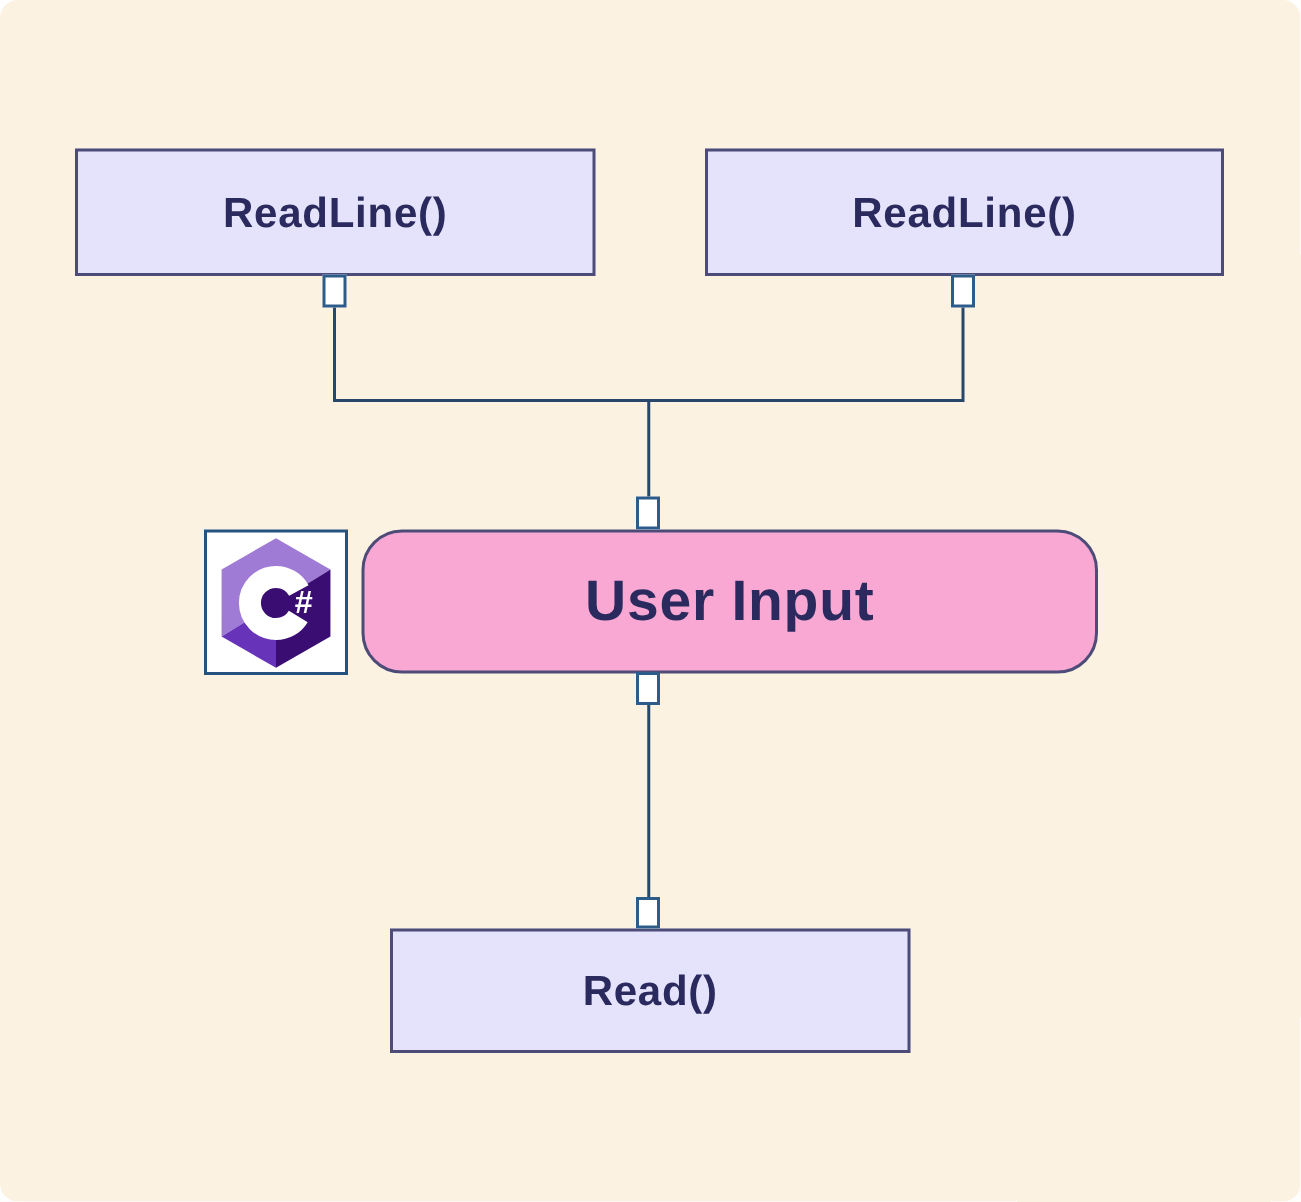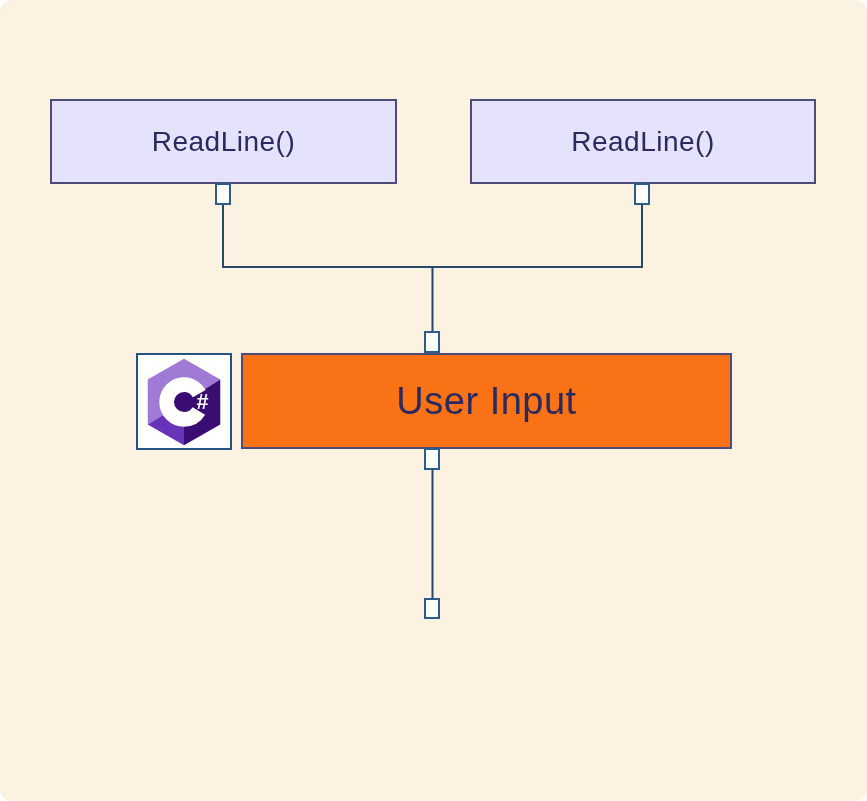--- a/index.html
+++ b/index.html
@@ -24,24 +24,24 @@
   }
   .node {
     position: absolute;
     box-sizing: border-box;
     border: 2px solid #4D4C78;
     display: flex;
     align-items: center;
     justify-content: center;
   }
   .node.lavender { background: #E4E3FB; }
-  .node.white    { background: #f97316; }
+  .node.white    { background: #f9a8d4; border-radius: 27px; }
   .node-label {
     color: #2B2A5E;
-    font-weight: normal;
+    font-weight: bold;
     font-size: 28px;
     letter-spacing: 0.5px;
   }
   .node-label.big { font-size: 38px; }
   .port {
     position: absolute;
     box-sizing: border-box;
     width: 16px;
     height: 22px;
     background: #FFFFFF;
@@ -86,20 +86,23 @@
       <circle cx="50" cy="57" r="14" fill="#3A0D72"></circle>
       <circle cx="50" cy="57" r="22.5" fill="none" stroke="#FFFFFF" stroke-width="19" stroke-dasharray="117 24.4" stroke-dashoffset="129.2"></circle>
       <text x="74" y="66" text-anchor="middle" fill="#FFFFFF" font-size="28" font-weight="bold" font-family="Liberation Sans, DejaVu Sans, sans-serif">#</text>
     </svg>
   </div>
 
   <div class="node white" style="left:241px; top:353px; width:491px; height:96px;">
     <span class="node-label big">User Input</span>
   </div>
 
+  <div class="node lavender" style="left:260px; top:619px; width:347px; height:83px;">
+    <span class="node-label">Read()</span>
+  </div>
 
   <div class="port" style="left:215px; top:183px;"></div>
   <div class="port" style="left:634px; top:183px;"></div>
   <div class="port" style="left:424px; top:331px;"></div>
   <div class="port" style="left:424px; top:448px;"></div>
   <div class="port" style="left:424px; top:598px; height:21px;"></div>
 
 </div>
 
 </body></html>

